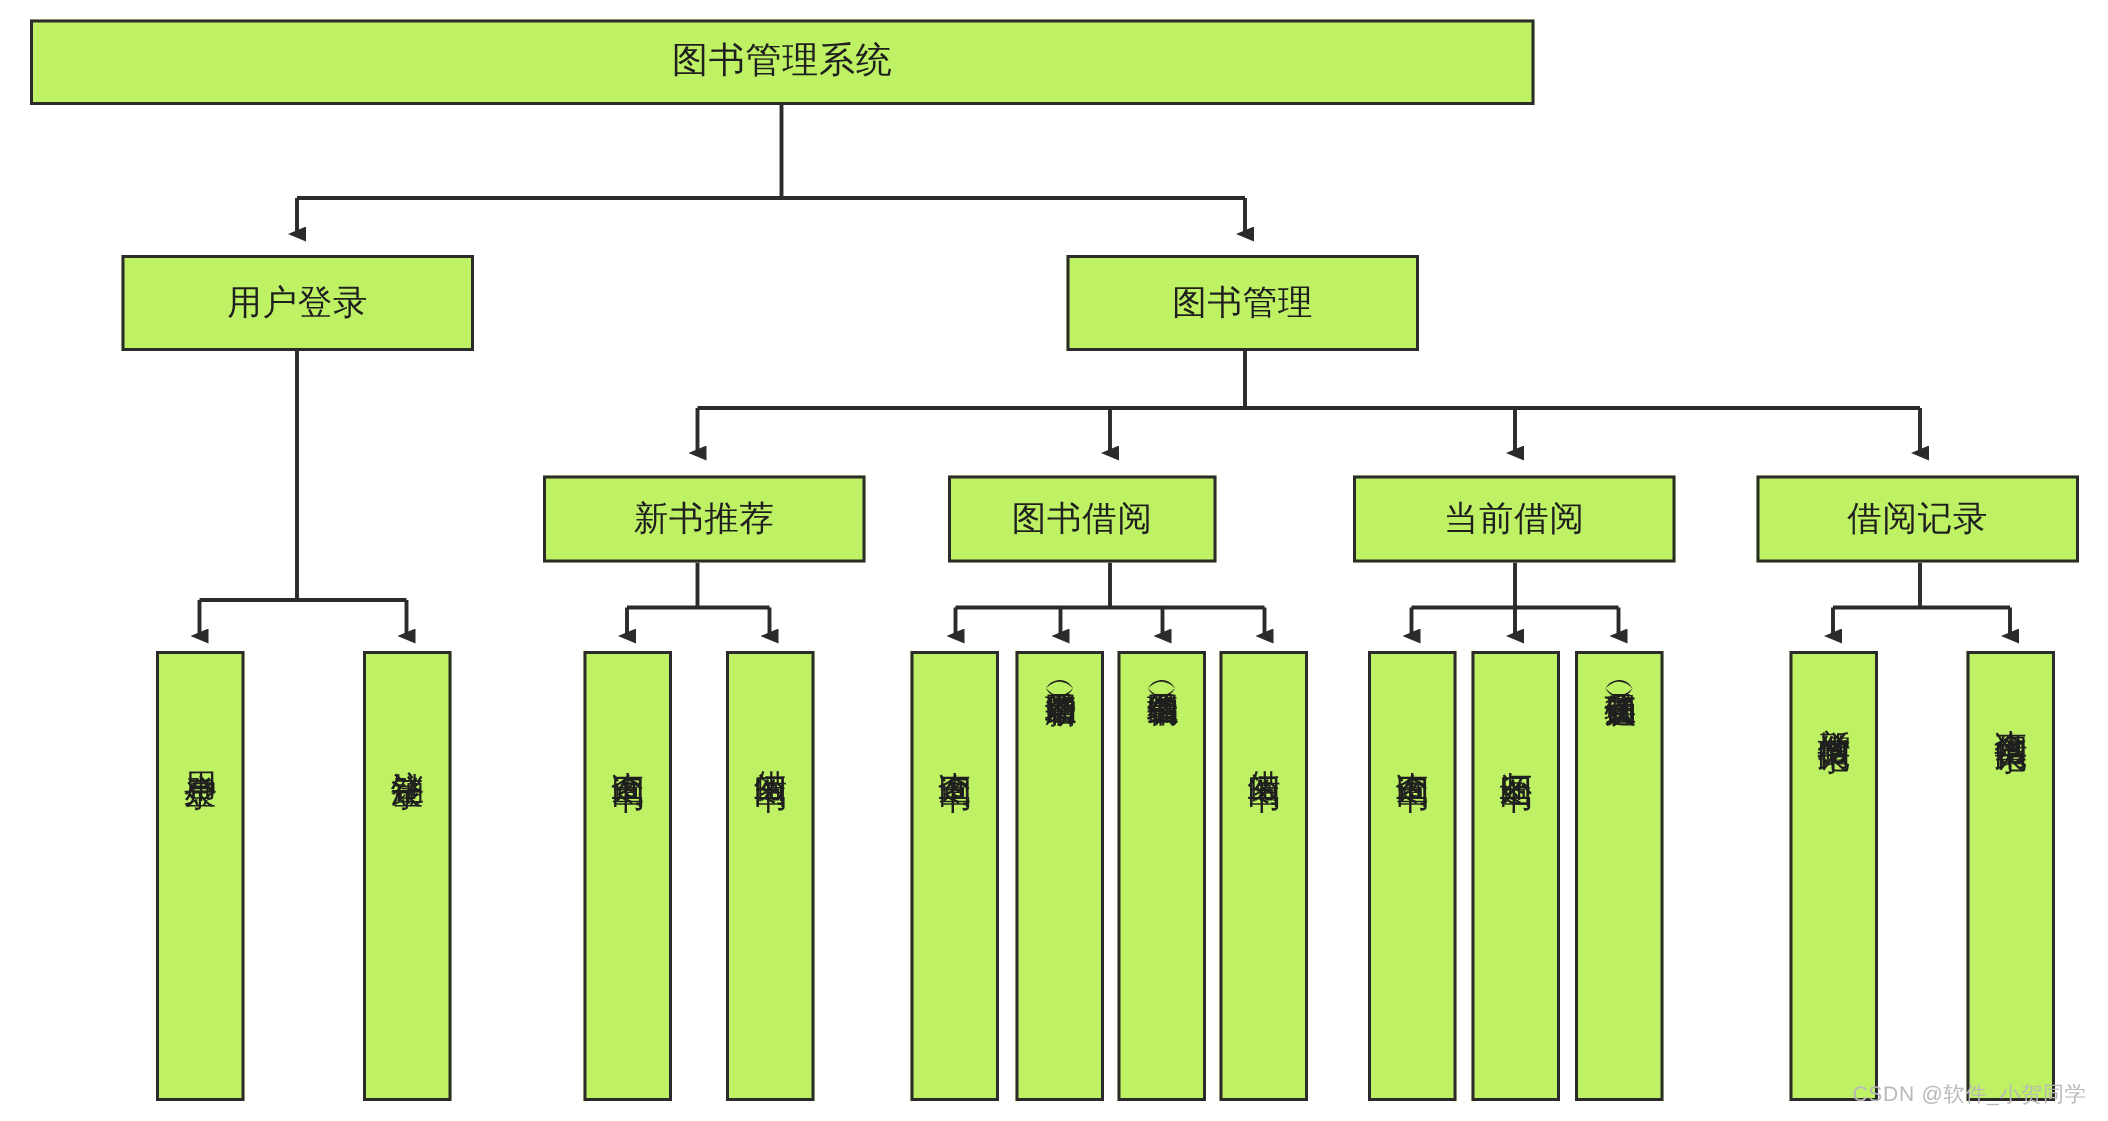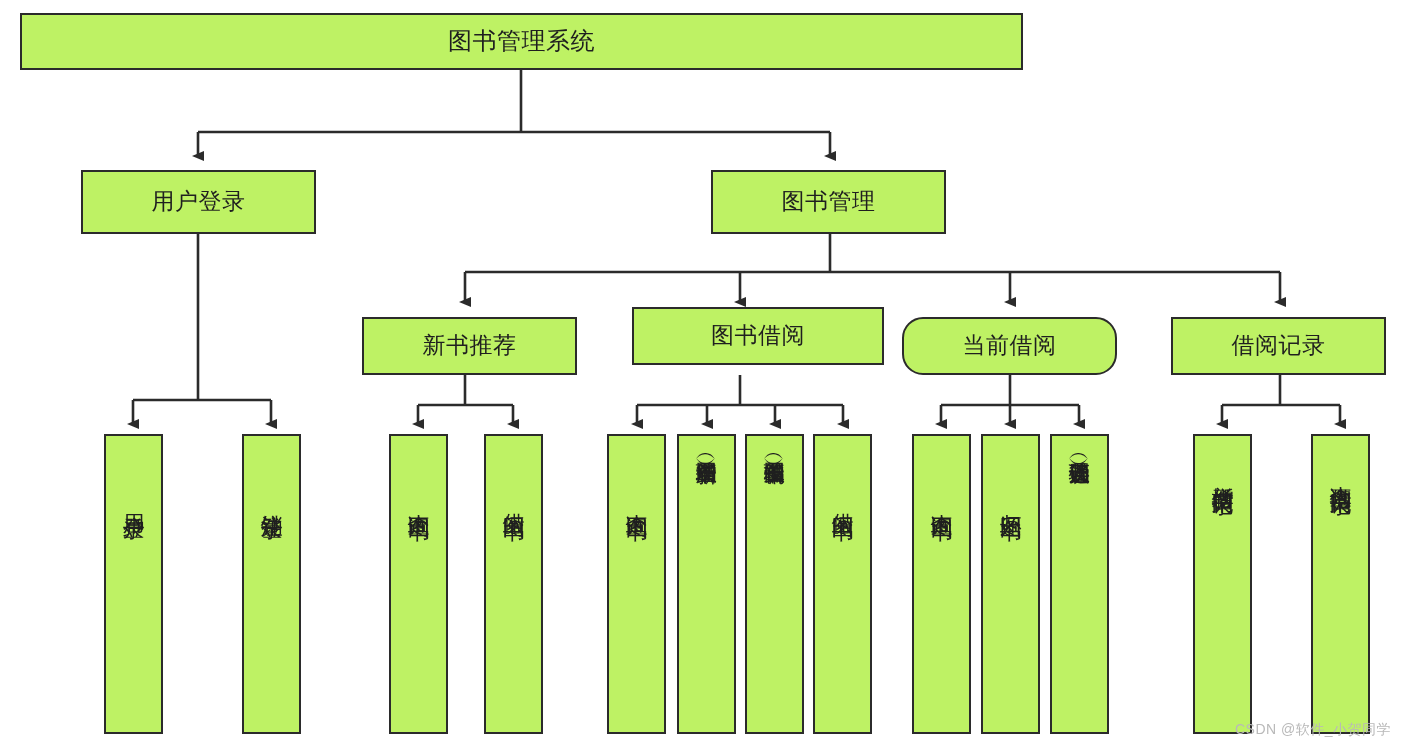--- a/index.html
+++ b/index.html
@@ -145,24 +145,24 @@
   <div class="node h" style="left:81px; top:170px; width:235px; height:64px;">
     <span class="label">用户登录</span>
   </div>
   <div class="node h" style="left:711px; top:170px; width:235px; height:64px;">
     <span class="label">图书管理</span>
   </div>
 
   <div class="node h" style="left:362px; top:317px; width:215px; height:58px;">
     <span class="label">新书推荐</span>
   </div>
-  <div class="node h" style="left:632px; top:307px; width:252px; height:58px;">
+  <div class="node h" style="left:632px; top:317px; width:179px; height:58px;">
     <span class="label">图书借阅</span>
   </div>
-  <div class="node h" style="left:902px; top:317px; width:215px; height:58px;border-radius:21px;">
+  <div class="node h" style="left:902px; top:317px; width:215px; height:58px;">
     <span class="label">当前借阅</span>
   </div>
   <div class="node h" style="left:1171px; top:317px; width:215px; height:58px;">
     <span class="label">借阅记录</span>
   </div>
 
   <div class="node v" style="left:104px; top:434px; width:59px; height:300px; padding-top:60px;">
     <span class="label">用户登录</span>
   </div>
   <div class="node v" style="left:242px; top:434px; width:59px; height:300px; padding-top:60px;">

